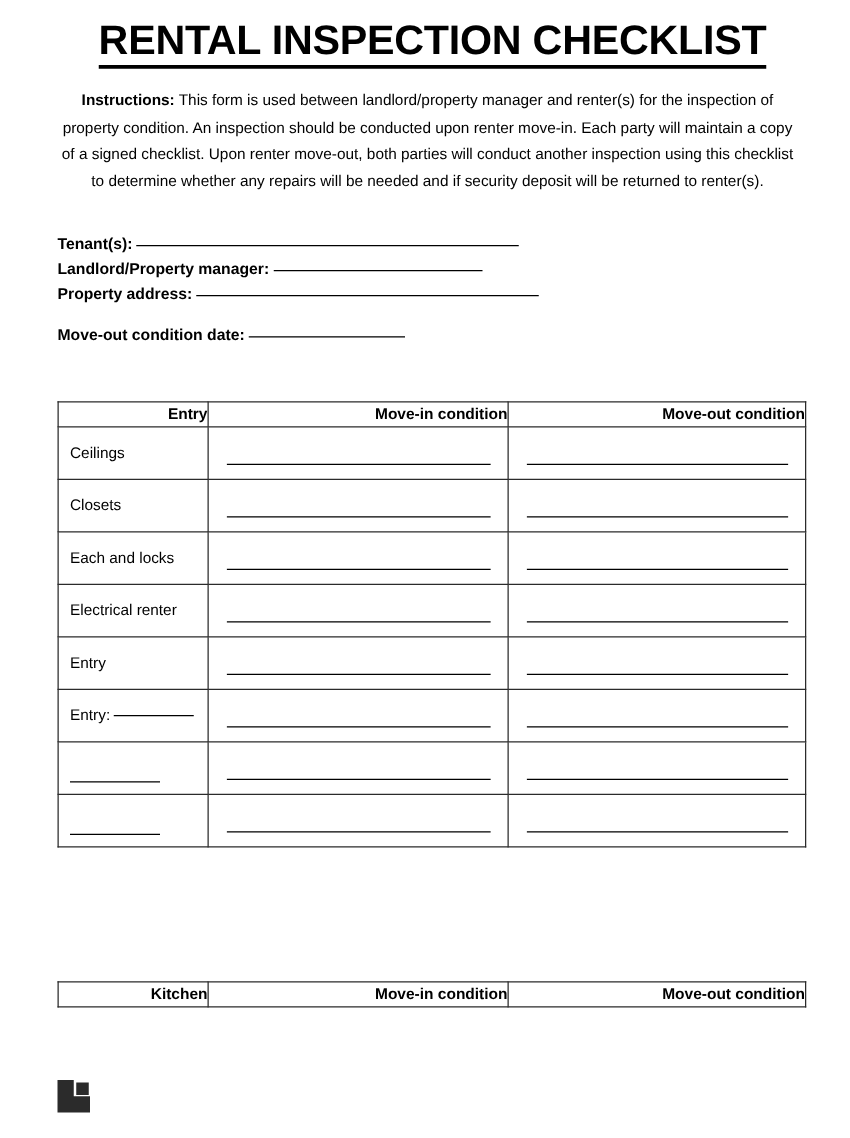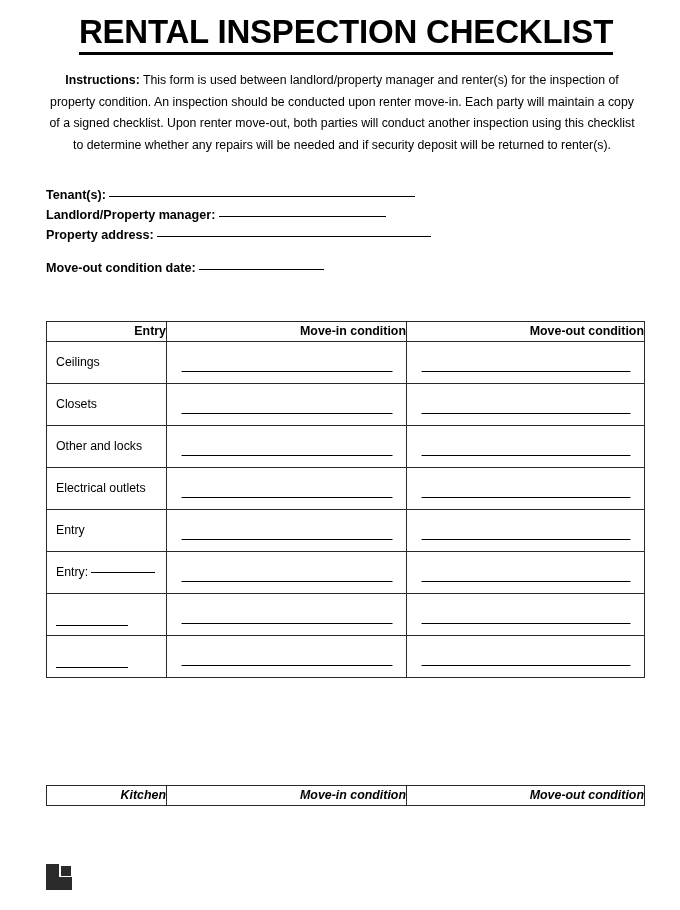--- a/index.html
+++ b/index.html
@@ -94,21 +94,20 @@
   }
   .tbl.main {
     left: 40px;
     top: 321px;
     width: 598px;
   }
   .tbl.kitchen {
     left: 40px;
     top: 785px;
     width: 598px;
-    font-style: italic;
   }
   .tbl td, .tbl th {
     border: 1.4px solid #2b2b2b;
     padding: 0;
     vertical-align: middle;
   }
   .col-entry  { width: 120px; }
   .col-in     { width: 240px; }
   .col-out    { width: 238px; }
 
@@ -264,36 +263,36 @@
             </div>
           </td>
         <td>
             <div class="cond-wrap out">
               <span class="cond-line"></span>
             </div>
           </td>
       </tr>
       <tr class="row-cell">
         <td>
-            <div class="entry-label">Other and locks</div>
-          </td>
-        <td>
-            <div class="cond-wrap in">
-              <span class="cond-line"></span>
-            </div>
-          </td>
-        <td>
-            <div class="cond-wrap out">
-              <span class="cond-line"></span>
-            </div>
-          </td>
-      </tr>
-      <tr class="row-cell">
-        <td>
-            <div class="entry-label">Electrical outlets</div>
+            <div class="entry-label">Each and locks</div>
+          </td>
+        <td>
+            <div class="cond-wrap in">
+              <span class="cond-line"></span>
+            </div>
+          </td>
+        <td>
+            <div class="cond-wrap out">
+              <span class="cond-line"></span>
+            </div>
+          </td>
+      </tr>
+      <tr class="row-cell">
+        <td>
+            <div class="entry-label">Electrical renter</div>
           </td>
         <td>
             <div class="cond-wrap in">
               <span class="cond-line"></span>
             </div>
           </td>
         <td>
             <div class="cond-wrap out">
               <span class="cond-line"></span>
             </div>

